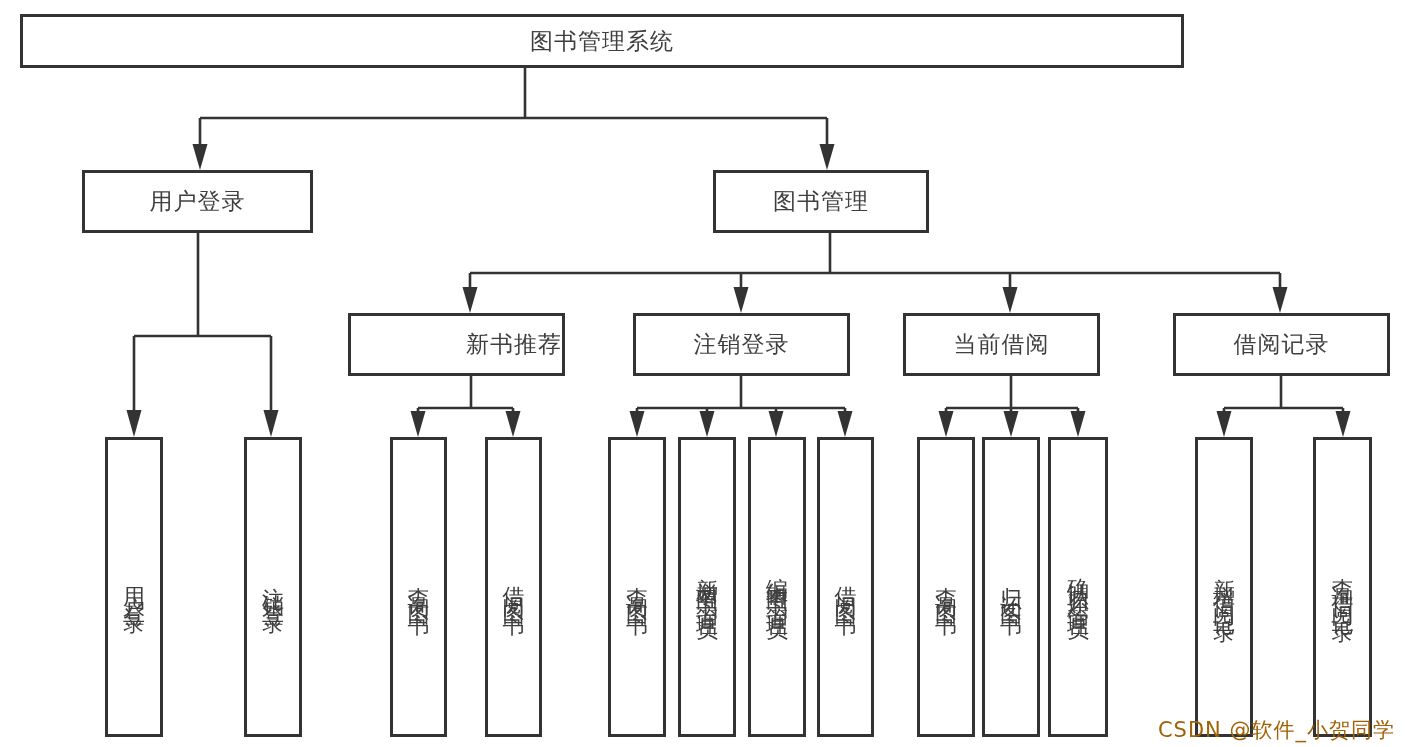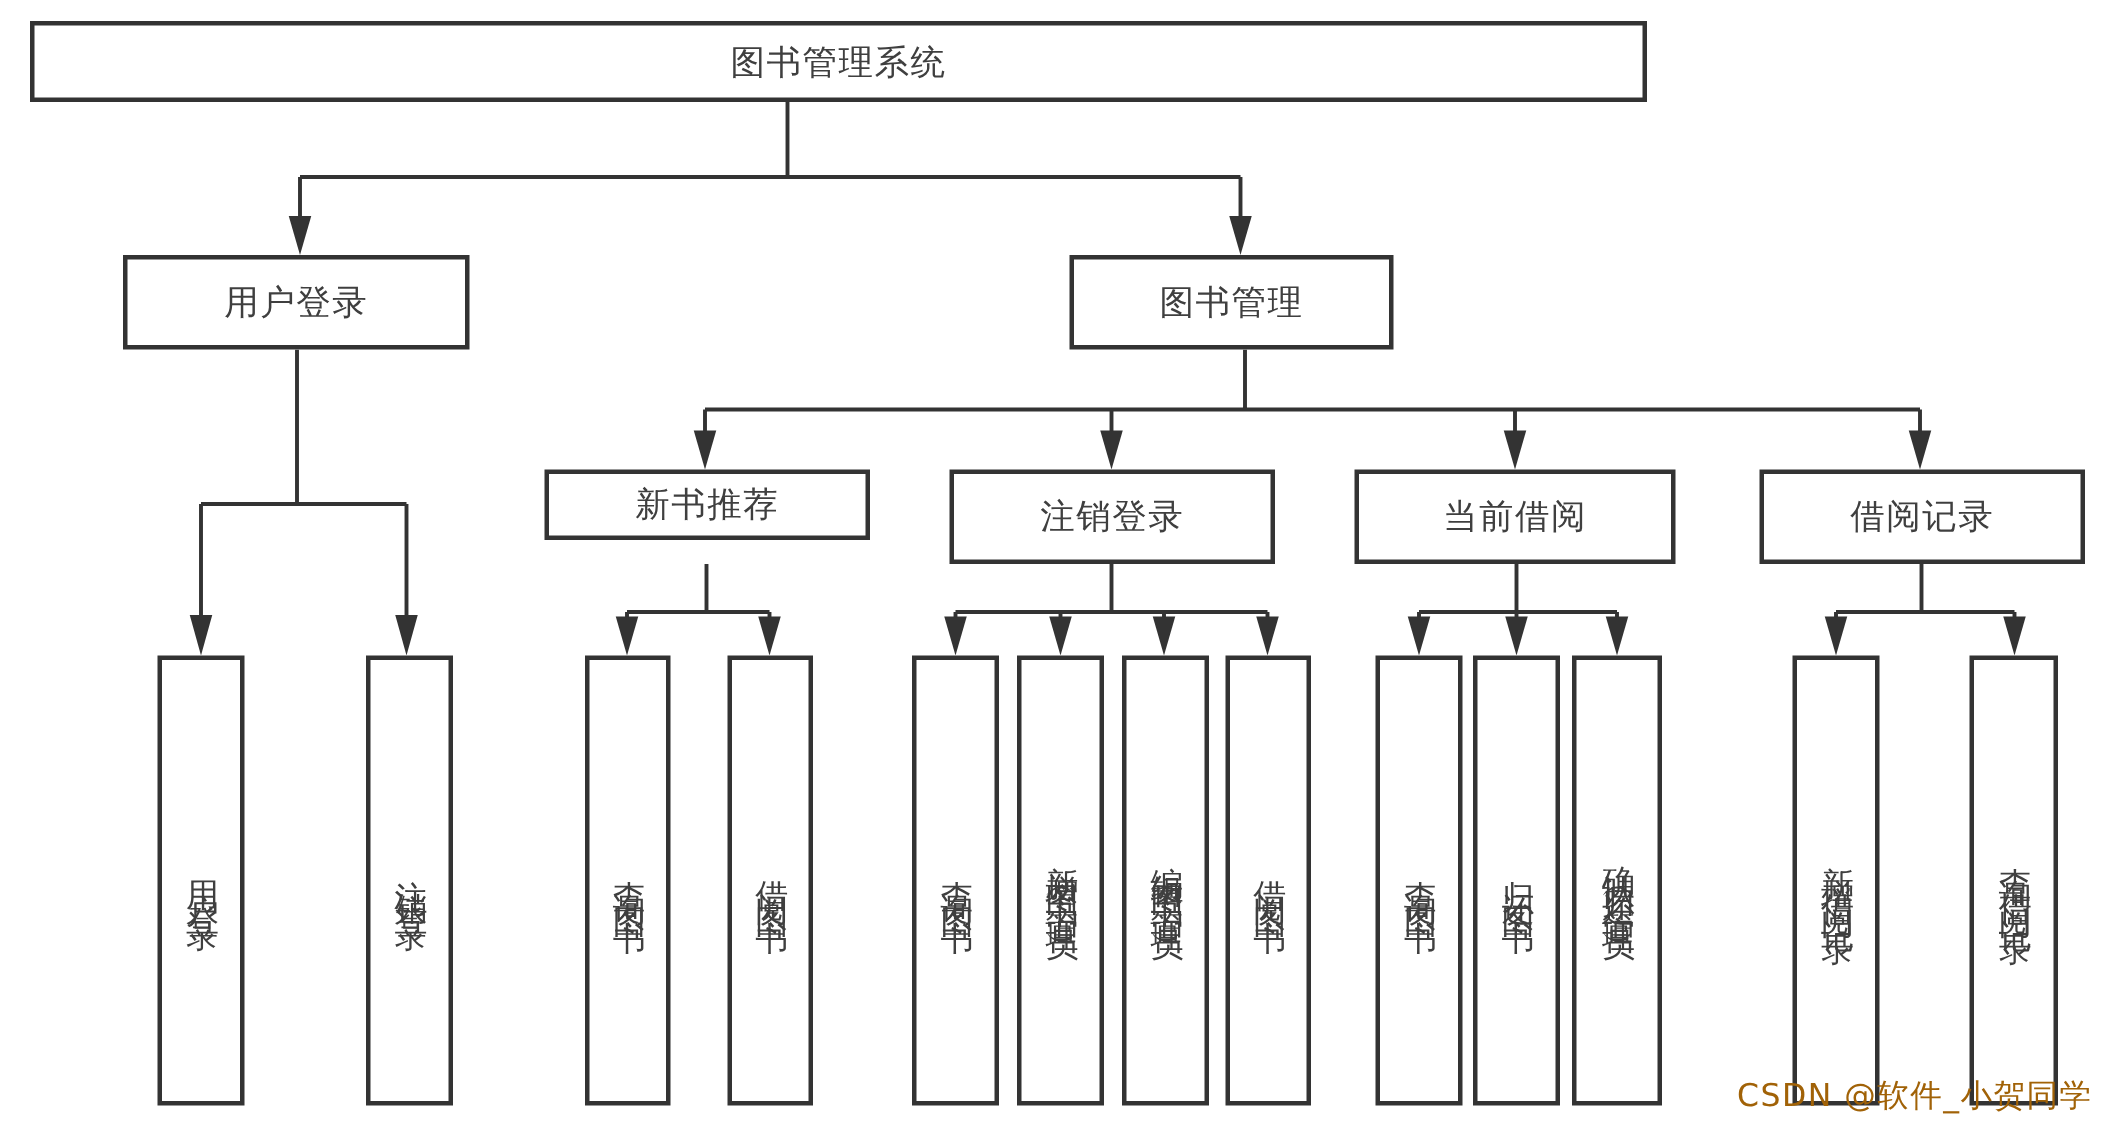--- a/index.html
+++ b/index.html
@@ -94,38 +94,38 @@
       <polygon points="768.5,411 783.5,411 776,437"></polygon>
       <polygon points="837.5,411 852.5,411 845,437"></polygon>
       <polygon points="938.5,411 953.5,411 946,437"></polygon>
       <polygon points="1003.5,411 1018.5,411 1011,437"></polygon>
       <polygon points="1070.5,411 1085.5,411 1078,437"></polygon>
       <polygon points="1216.5,411 1231.5,411 1224,437"></polygon>
       <polygon points="1335.5,411 1350.5,411 1343,437"></polygon>
     </g>
   </svg>
 
-  <div class="box" style="left:20px; top:14px; width:1078px; height:54px;">
+  <div class="box" style="left:20px; top:14px; width:1164px; height:54px;">
     <span>图书管理系统</span>
   </div>
 
   <div class="box" style="left:82px; top:170px; width:231px; height:63px;">
     <span>用户登录</span>
   </div>
   <div class="box" style="left:713px; top:170px; width:216px; height:63px;">
     <span>图书管理</span>
   </div>
 
-  <div class="box" style="left:363px; top:313px; width:217px; height:47px;">
+  <div class="box" style="left:348px; top:313px; width:217px; height:63px;justify-content:flex-end;">
     <span>新书推荐</span>
   </div>
   <div class="box" style="left:633px; top:313px; width:217px; height:63px;">
     <span>注销登录</span>
   </div>
-  <div class="box" style="left:903px; top:313px; width:214px; height:63px;">
+  <div class="box" style="left:903px; top:313px; width:197px; height:63px;">
     <span>当前借阅</span>
   </div>
   <div class="box" style="left:1173px; top:313px; width:217px; height:63px;">
     <span>借阅记录</span>
   </div>
 
   <div class="box leaf" style="left:105px; top:437px; width:58px; height:300px;">
     <span class="vtext">用户登录</span>
   </div>
   <div class="box leaf" style="left:244px; top:437px; width:58px; height:300px;">

